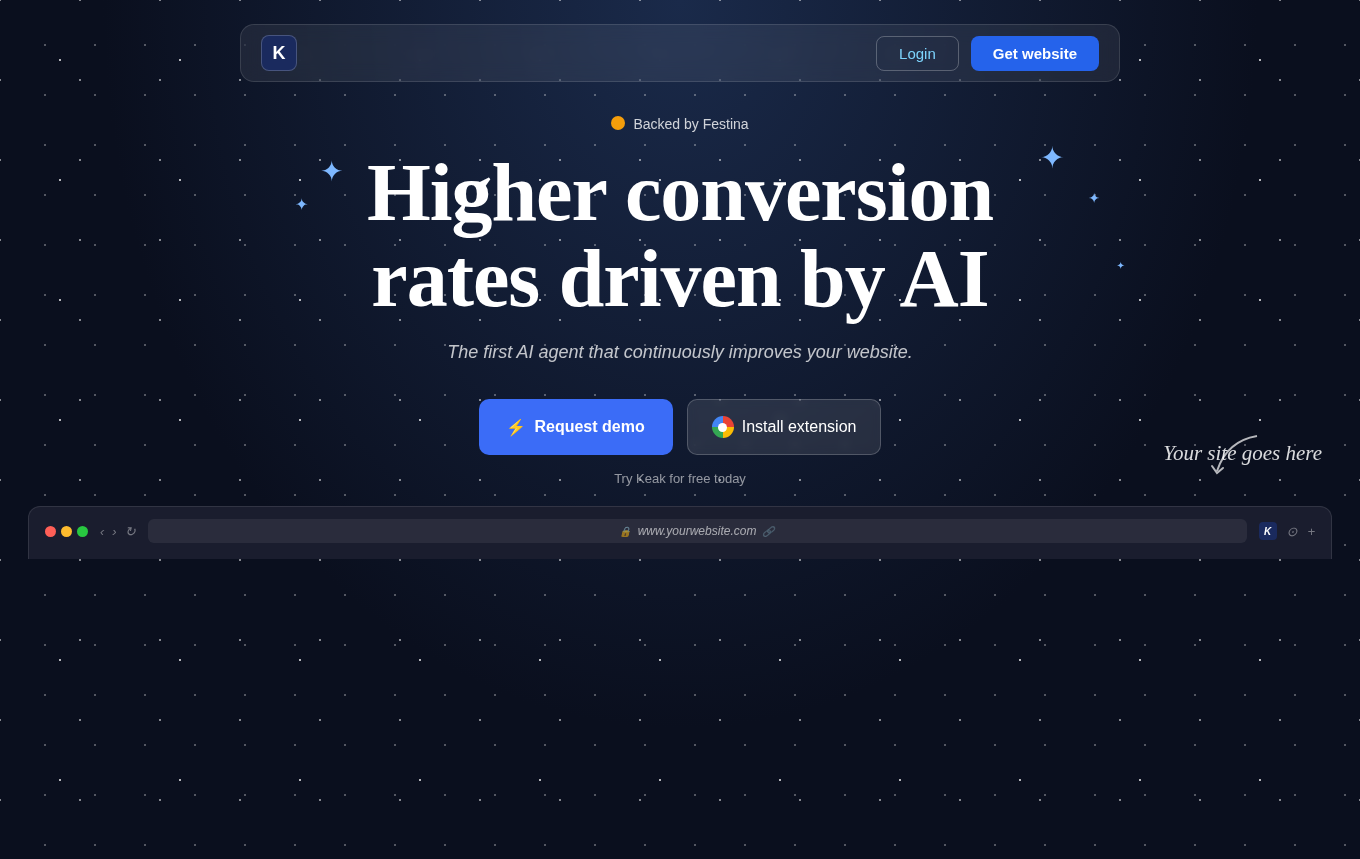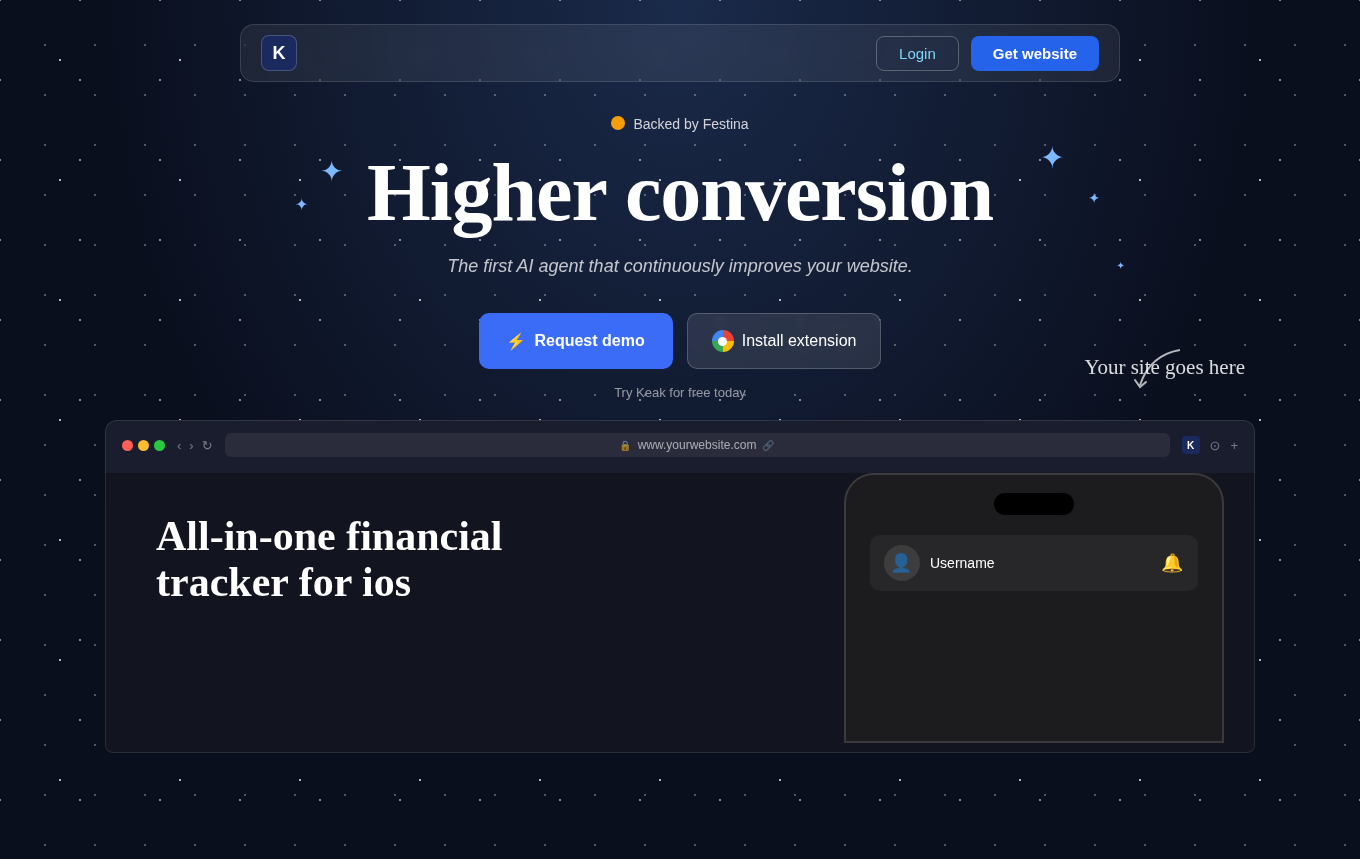--- a/index.html
+++ b/index.html
@@ -223,21 +223,22 @@
     .sparkle-2 { top: 195px; left: 295px; font-size: 16px; }
     .sparkle-3 { top: 140px; right: 295px; font-size: 30px; }
     .sparkle-4 { top: 190px; right: 260px; font-size: 14px; }
     .sparkle-5 { top: 260px; right: 235px; font-size: 10px; }
 
     
     .browser-wrap {
       position: relative;
       z-index: 5;
       margin: 14px auto;
-      width: 1150px;
+      width: 1304px;
+      font-style: italic;
     }
 
     .arrow-svg {
       position: absolute;
       right: 55px;
       top: -10px;
       z-index: 20;
     }
 
     .browser-chrome {
@@ -448,20 +449,21 @@
 </nav>
 
 <div class="hero">
   <div class="badge">
     <span class="badge-dot"></span>
     <span>Backed by Festina</span>
   </div>
 
   <h1 class="hero-title">
     <span>Higher conversion</span><br>
+    <span>rates driven by AI</span>
   </h1>
 
   <p class="hero-subtitle">The first AI agent that continuously improves your website.</p>
 
   <div class="hero-actions">
     <button class="btn-request-demo">
       <span class="lightning-icon">⚡</span>
       <span>Request demo</span>
     </button>
     <button class="btn-install-ext">
@@ -502,37 +504,13 @@
         <span style="font-size:10px; color:rgba(255,255,255,0.35);">🔗</span>
       </div>
       <div class="browser-right-icons">
         <span class="keak-mini">K</span>
         <span>⊙</span>
         <span>+</span>
       </div>
     </div>
   </div>
 
-  <div class="browser-body">
-    <div class="site-content-left">
-      <div class="site-title">
-        <span>All-in-one financial</span><br>
-        <span>tracker for ios</span>
-      </div>
-    </div>
-    <div class="site-content-right">
-      <div class="phone-mockup-wrap">
-        <div class="phone-outer">
-          <div class="phone-dynamic-island"></div>
-          <div class="phone-content">
-            <div class="phone-user-row">
-              <div class="phone-avatar">
-                <span>👤</span>
-              </div>
-              <span class="phone-username">Username</span>
-              <span class="phone-bell">🔔</span>
-            </div>
-          </div>
-        </div>
-      </div>
-    </div>
-  </div>
 </div>
 
 </body></html>

